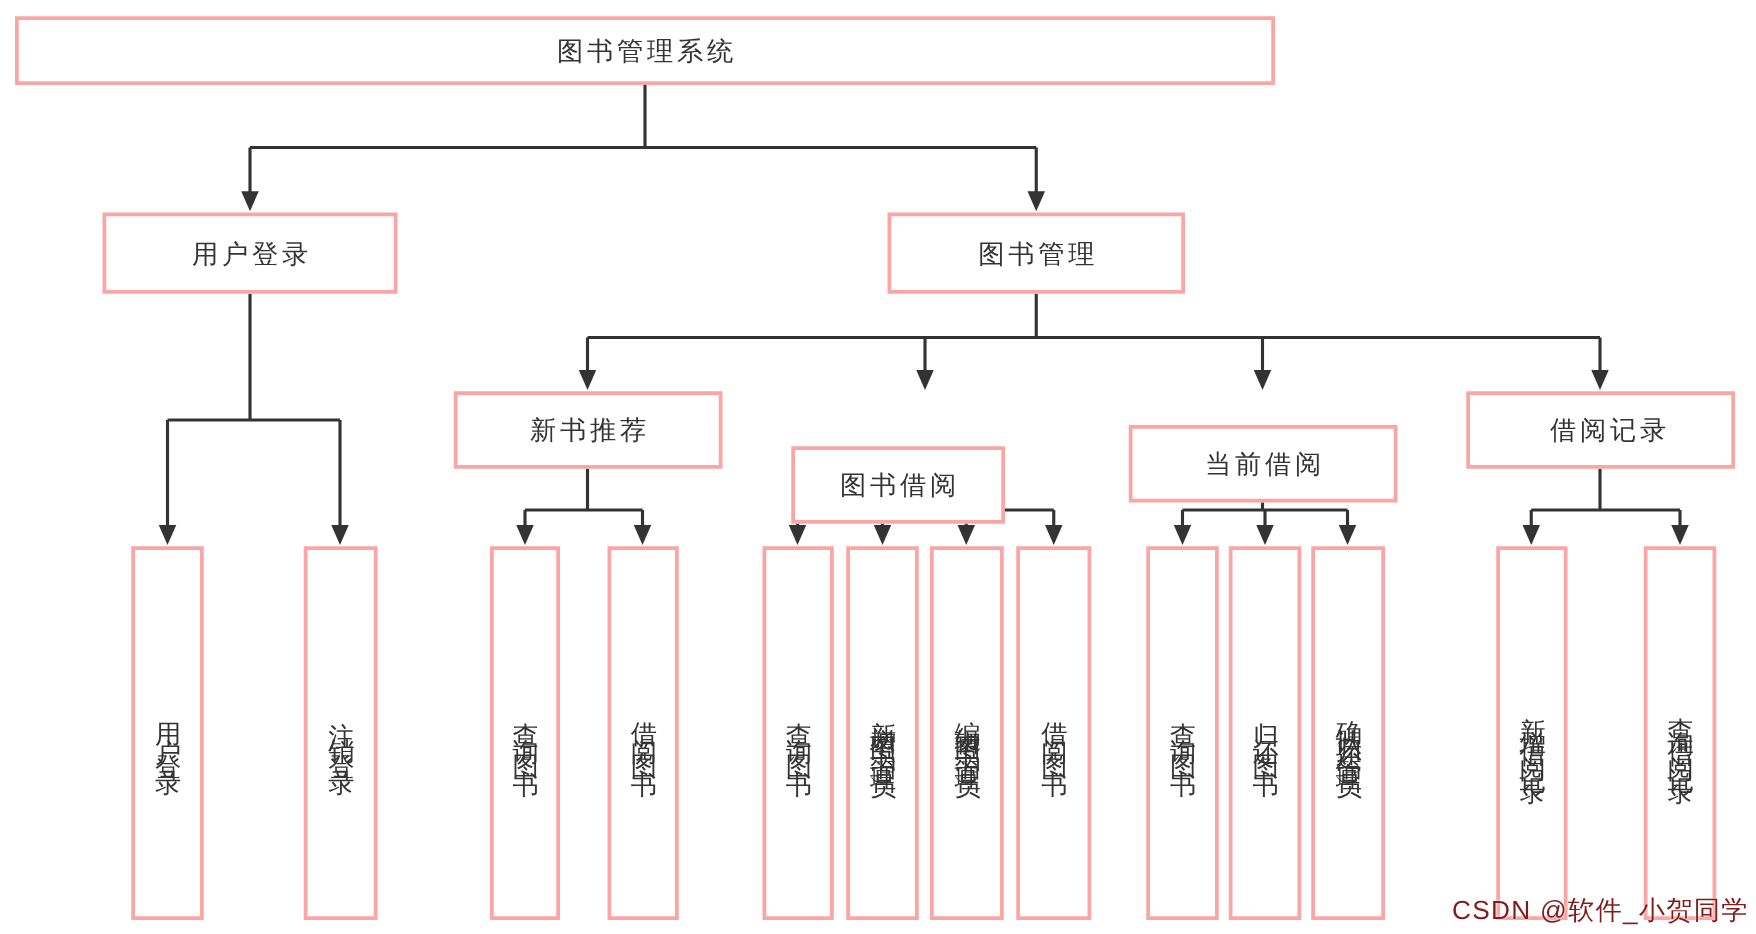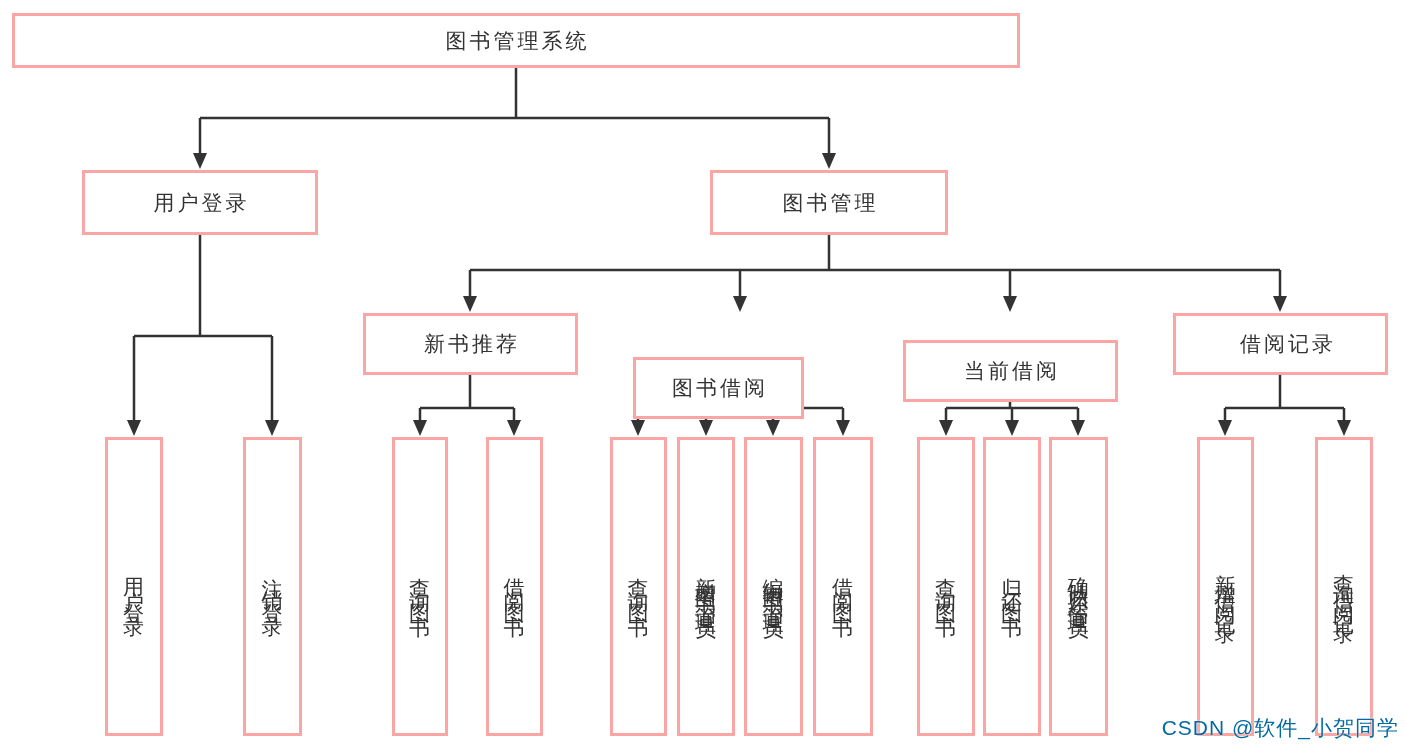--- a/index.html
+++ b/index.html
@@ -17,21 +17,21 @@
   .node.h span {
     font-size:21px; letter-spacing:3px; text-indent:3px; white-space:nowrap; color:#333333;
   }
   .node.v span {
     writing-mode:vertical-rl; font-size:21px; letter-spacing:13px; color:#333333; line-height:1;
   }
   .node.v.len6 span { letter-spacing:10px; }
   .node.v.len9 span { letter-spacing:6px; }
   .watermark {
     position:absolute; right:6px; top:714px; z-index:5;
-    font-size:21px; color:#0369a1; letter-spacing:1px; white-space:nowrap;
+    font-size:21px; color:#7f1d1d; letter-spacing:1px; white-space:nowrap;
     text-shadow:0 0 2px #ffffff;
   }
 </style>
 </head>
 <body>
 
 <div class="stage">
 
   <svg class="wires" viewBox="0 0 1405 747" xmlns="http://www.w3.org/2000/svg" aria-hidden="true">
     <path fill="none" stroke="#333333" stroke-width="2.5" d="M516 68 L516 118 M200 118 L829 118 M200 118 L200 155 M829 118 L829 155

